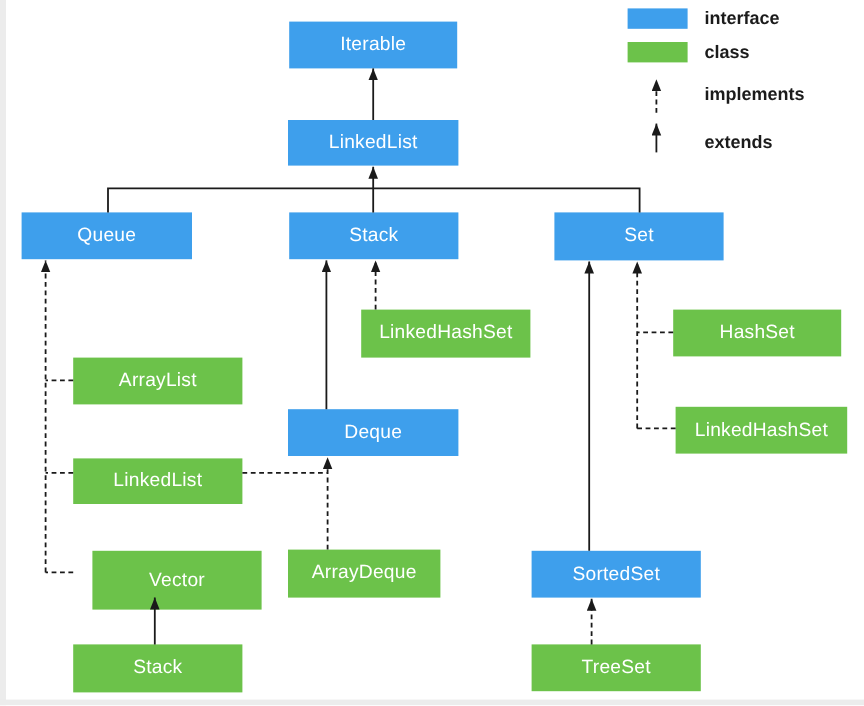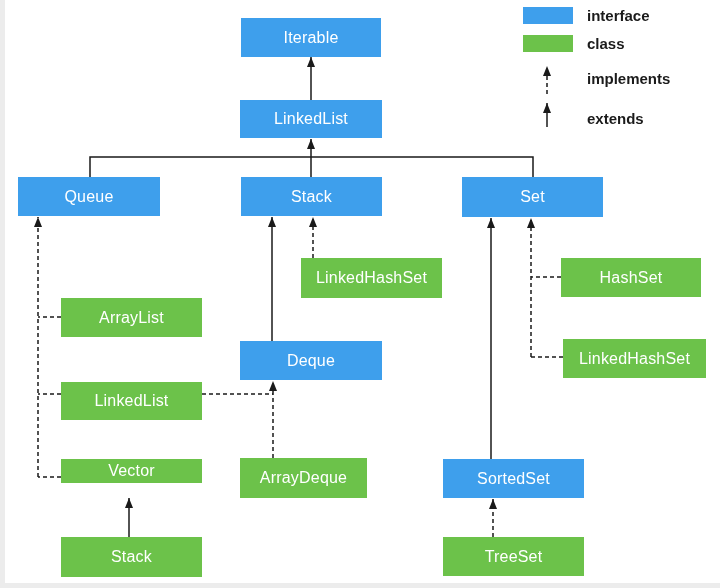--- a/index.html
+++ b/index.html
@@ -37,21 +37,21 @@
   <div class="node interface" style="left:240px;top:100px;width:142px;height:38px">LinkedList</div>
   <div class="node interface" style="left:18px;top:177px;width:142px;height:39px">Queue</div>
   <div class="node interface" style="left:241px;top:177px;width:141px;height:39px">Stack</div>
   <div class="node interface" style="left:462px;top:177px;width:141px;height:40px">Set</div>
   <div class="node class" style="left:301px;top:258px;width:141px;height:40px">LinkedHashSet</div>
   <div class="node class" style="left:561px;top:258px;width:140px;height:39px">HashSet</div>
   <div class="node class" style="left:61px;top:298px;width:141px;height:39px">ArrayList</div>
   <div class="node class" style="left:563px;top:339px;width:143px;height:39px">LinkedHashSet</div>
   <div class="node interface" style="left:240px;top:341px;width:142px;height:39px">Deque</div>
   <div class="node class" style="left:61px;top:382px;width:141px;height:38px">LinkedList</div>
-  <div class="node class" style="left:61px;top:459px;width:141px;height:24px">Vector</div>
+  <div class="node class" style="left:77px;top:459px;width:141px;height:49px">Vector</div>
   <div class="node class" style="left:240px;top:458px;width:127px;height:40px">ArrayDeque</div>
   <div class="node interface" style="left:443px;top:459px;width:141px;height:39px">SortedSet</div>
   <div class="node class" style="left:443px;top:537px;width:141px;height:39px">TreeSet</div>
   <div class="node class" style="left:61px;top:537px;width:141px;height:40px">Stack</div>
 
   <div class="legend-swatch interface" style="left:523px;top:7px"></div>
   <div class="legend-swatch class" style="left:523px;top:35px"></div>
   <div class="legend-label" style="top:5px">interface</div>
   <div class="legend-label" style="top:33px">class</div>
   <div class="legend-label" style="top:68px">implements</div>

